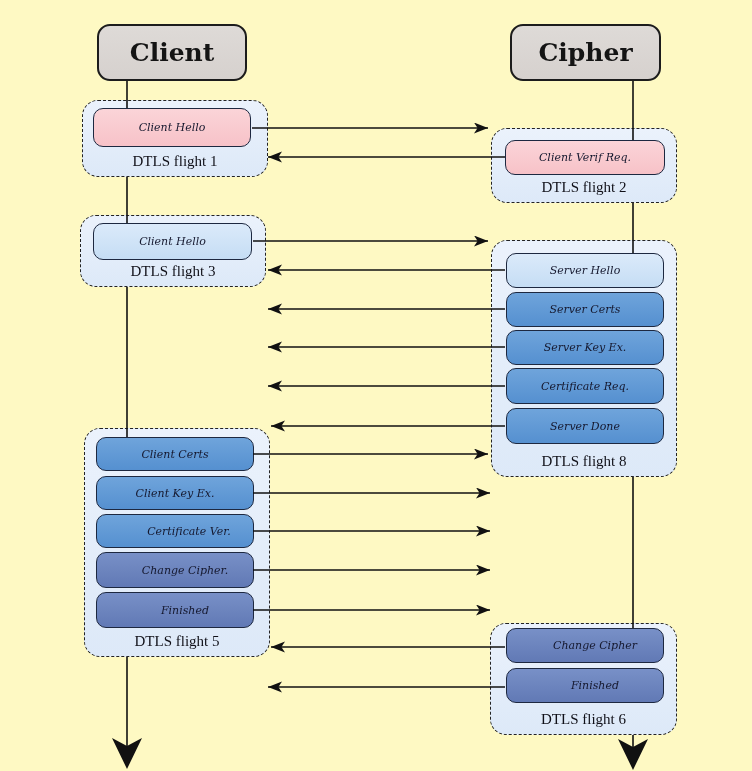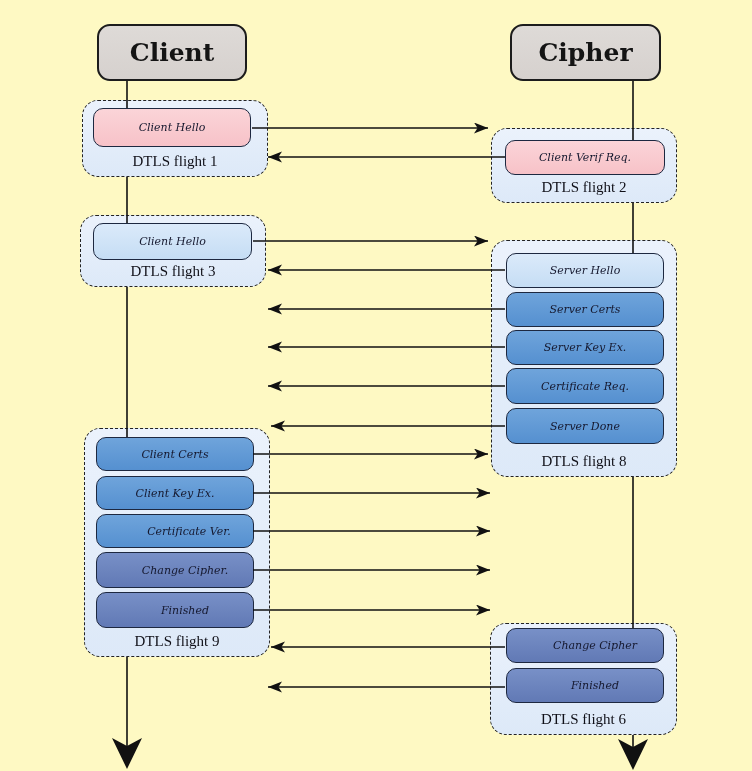--- a/index.html
+++ b/index.html
@@ -97,21 +97,21 @@
   <div class="flight" style="left:491px; top:240px; width:186px; height:237px;">
     <div class="flight-label">DTLS flight 8</div>
   </div>
   <div class="msg light-blue" style="left:506px; top:253px; width:158px; height:35px;">Server Hello</div>
   <div class="msg medium-blue" style="left:506px; top:292px; width:158px; height:35px;">Server Certs</div>
   <div class="msg medium-blue" style="left:506px; top:330px; width:158px; height:35px;">Server Key Ex.</div>
   <div class="msg medium-blue" style="left:506px; top:368px; width:158px; height:36px;">Certificate Req.</div>
   <div class="msg medium-blue" style="left:506px; top:408px; width:158px; height:36px;">Server Done</div>
 
   <div class="flight" style="left:84px; top:428px; width:186px; height:229px;">
-    <div class="flight-label">DTLS flight 9</div>
+    <div class="flight-label">DTLS flight 5</div>
   </div>
   <div class="msg medium-blue" style="left:96px; top:476px; width:158px; height:34px;">Client Key Ex.</div>
   <div class="msg medium-blue" style="left:96px; top:437px; width:158px; height:34px;">Client Certs</div>
   <div class="msg medium-blue" style="left:96px; top:514px; width:158px; height:34px;padding-left:28px;">Certificate Ver.</div>
   <div class="msg dark-blue" style="left:96px; top:552px; width:158px; height:36px;">Change Cipher.</div>
   <div class="msg dark-blue" style="left:96px; top:592px; width:158px; height:36px;">Finished</div>
 
   <div class="flight" style="left:490px; top:623px; width:187px; height:112px;">
     <div class="flight-label">DTLS flight 6</div>
   </div>

